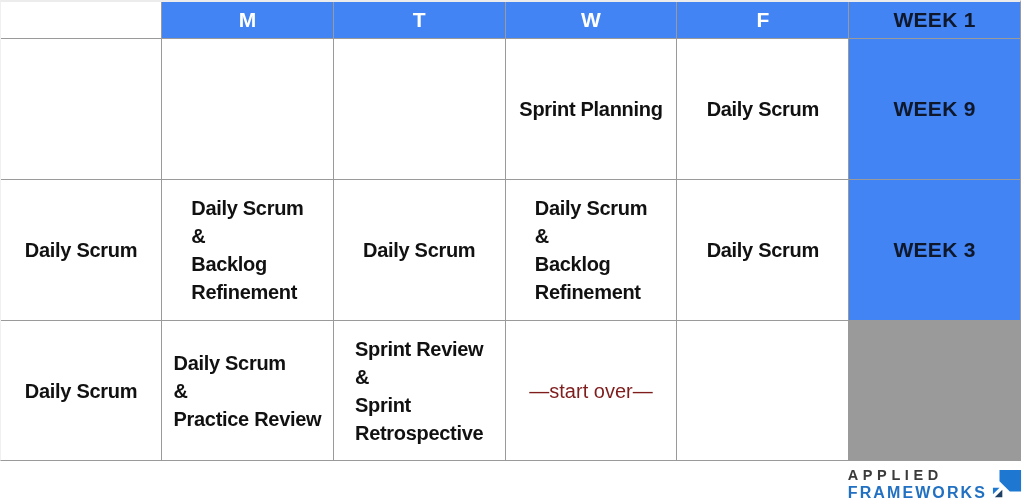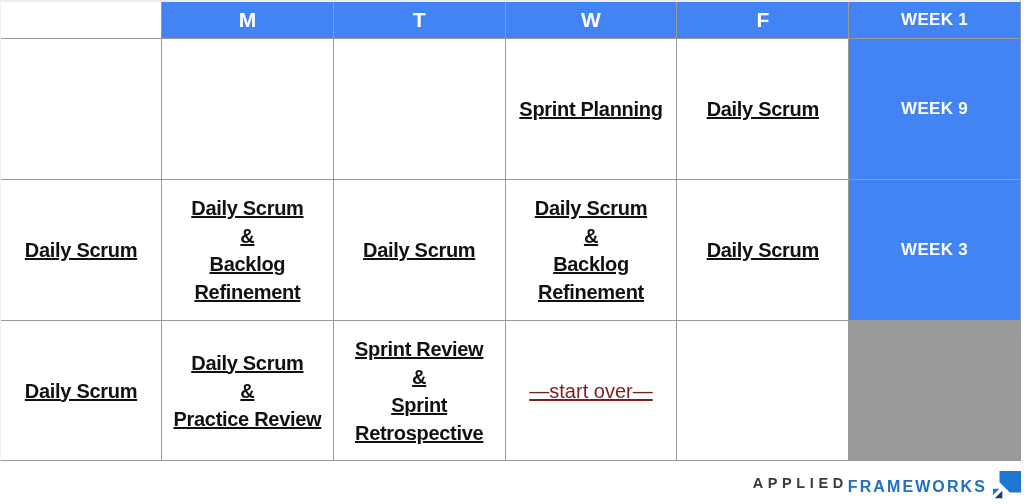--- a/index.html
+++ b/index.html
@@ -31,60 +31,59 @@
     color: #ffffff;
     font-weight: 700;
     font-size: 21px;
     display: flex;
     align-items: center;
     justify-content: center;
     letter-spacing: 0px;
   }
   .week-label {
     background: #4284f3;
-    color: #ffffff;
+    color: #0f172a;
     font-weight: 700;
-    font-size: 17px;
+    font-size: 21px;
     display: flex;
     align-items: center;
     justify-content: center;
     letter-spacing: 0.3px;
   }
   .day-cell {
     background: #ffffff;
     color: #111111;
     font-weight: 700;
     font-size: 20px;
     line-height: 28px;
     letter-spacing: -0.3px;
     display: flex;
     align-items: center;
     justify-content: center;
-    text-align: center;
+    text-align: left;
     white-space: pre-line;
     padding: 2px 6px;
-    text-decoration: underline;
   }
   .day-cell.muted {
     color: #7f1d1d;
     font-weight: 400;
     letter-spacing: 0px;
   }
   
   .logo {
     position: absolute;
     right: 2px;
     bottom: 3px;
     display: flex;
     align-items: center;
     gap: 5px;
   }
   .logo-text {
     display: flex;
-    flex-direction: row;
+    flex-direction: column;
     align-items: flex-start;
     line-height: 1;
   }
   .logo-line1 {
     color: #3b3b3b;
     font-weight: 700;
     font-size: 14.5px;
     letter-spacing: 4.6px;
   }
   .logo-line2 {

